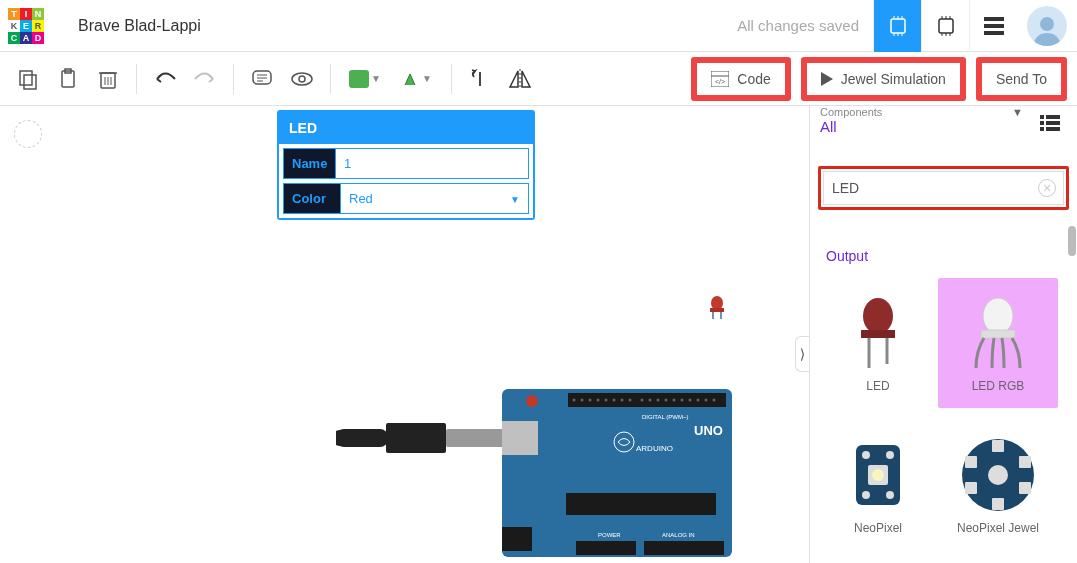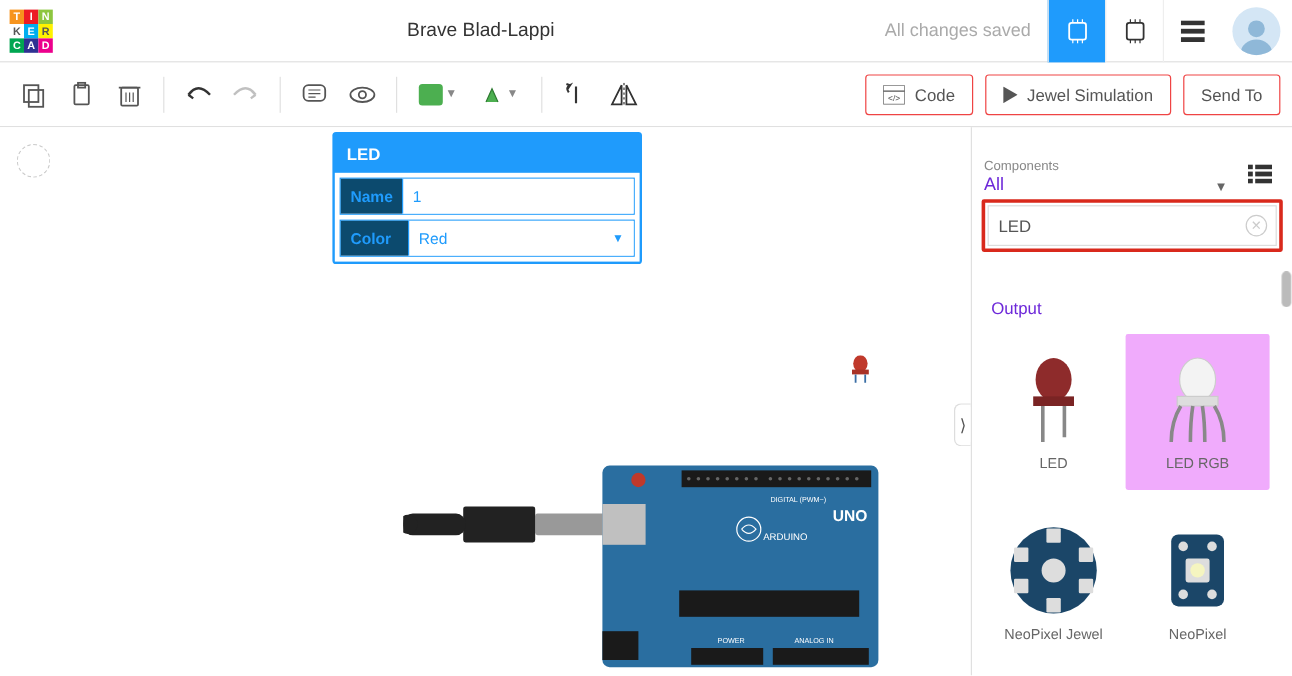--- a/index.html
+++ b/index.html
@@ -1,58 +1,58 @@
 <!DOCTYPE html>
 <html><head>
 <meta charset="utf-8">
 <style>
 * { box-sizing: border-box; margin: 0; padding: 0; font-family: Arial, Helvetica, sans-serif; }
 body { width: 1077px; height: 563px; overflow: hidden; background: #fff; }
 
 .header { height: 52px; display: flex; align-items: center; border-bottom: 1px solid #e0e0e0; }
 .logo { width: 52px; height: 52px; display: flex; flex-wrap: wrap; padding: 8px; }
 .logo span { width: 12px; height: 12px; display: inline-flex; align-items: center; justify-content: center; font-size: 9px; font-weight: bold; color: #fff; }
-.title { font-size: 16px; margin-left: 12px; color: #333; flex: 1; text-align: center; }
+.title { font-size: 16px; margin-left: 26px; color: #333; flex: 1; }
 .saved { color: #aaa; font-size: 15px; margin-right: 14px; }
 .header-icons { display: flex; align-items: center; }
 .hicon { width: 48px; height: 52px; display: flex; align-items: center; justify-content: center; cursor: pointer; border-left: 1px solid #eee; }
 .hicon.active { background: #1f9bfc; }
 .avatar { width: 40px; height: 40px; border-radius: 50%; background: #d4e6f5; margin: 0 10px; display: flex; align-items: flex-end; justify-content: center; overflow: hidden; cursor: pointer; }
 
 .toolbar { height: 54px; display: flex; align-items: center; padding: 0 10px; border-bottom: 1px solid #e0e0e0; gap: 4px; }
 .tbtn { width: 36px; height: 36px; display: flex; align-items: center; justify-content: center; border-radius: 4px; cursor: pointer; color: #555; }
 .tsep { width: 1px; height: 30px; background: #e0e0e0; margin: 0 6px; }
 .color-swatch { width: 20px; height: 18px; background: #4caf50; border-radius: 3px; }
 .dd { font-size: 10px; color: #888; margin-left: 2px; }
 .tspacer { flex: 1; }
 .tool-right { display: flex; gap: 10px; }
-.btn { border: 1px solid #ef4444; border-radius: 3px; padding: 8px 14px; font-size: 14px; color: #555; background: #fff; cursor: pointer; display: flex; align-items: center; gap: 8px; }
+.btn { border: 6px solid #ef4444; border-radius: 3px; padding: 8px 14px; font-size: 14px; color: #555; background: #fff; cursor: pointer; display: flex; align-items: center; gap: 8px; }
 
 .main { display: flex; height: 457px; position: relative; }
 .canvas { flex: 1; position: relative; background: #fff; }
 .fit-btn { position: absolute; top: 14px; left: 14px; width: 28px; height: 28px; border: 1px dashed #ccc; border-radius: 50%; cursor: pointer; }
 
 .prop-panel { position: absolute; top: 4px; right: 274px; width: 258px; background: #1f9bfc; border-radius: 3px; padding: 2px; }
 .prop-title { color: #fff; font-weight: bold; padding: 8px 10px; font-size: 14px; }
 .prop-body { background: #fff; padding: 4px; display: flex; flex-direction: column; gap: 4px; }
 .prop-row { display: flex; border: 1px solid #1f9bfc; }
-.prop-label { width: 56px; background: #0c4a6e; color: #1f9bfc; font-weight: bold; font-size: 13px; display: flex; align-items: center; justify-content: flex-start; padding-left: 8px; }
+.prop-label { width: 56px; background: #0f172a; color: #1f9bfc; font-weight: bold; font-size: 13px; display: flex; align-items: center; justify-content: flex-start; padding-left: 8px; }
 .prop-input { flex: 1; border: none; border-left: 1px solid #1f9bfc; padding: 7px 8px; font-size: 13px; color: #1f9bfc; outline: none; }
 .prop-select { flex: 1; border: none; border-left: 1px solid #1f9bfc; padding: 7px 8px; font-size: 13px; color: #1f9bfc; background: #fff; appearance: none; outline: none; }
 .sel-wrap { position: relative; flex: 1; display: flex; }
 .sel-arrow { position: absolute; right: 8px; top: 50%; transform: translateY(-50%); color: #1f9bfc; font-size: 10px; pointer-events: none; }
 
 .led-small { position: absolute; top: 190px; left: 708px; }
 
 .arduino { position: absolute; bottom: 0; left: 336px; }
 
 .collapse-handle { position: absolute; top: 230px; right: 0; width: 14px; height: 36px; border: 1px solid #ddd; border-right: none; border-radius: 6px 0 0 6px; background: #fff; display: flex; align-items: center; justify-content: center; font-size: 14px; color: #555; cursor: pointer; }
 
 .sidebar { width: 268px; border-left: 1px solid #e0e0e0; display: flex; flex-direction: column; position: relative; }
-.side-top { height: 56px; display: flex; align-items: flex-end; padding: 0 10px; gap: 10px; }
+.side-top { height: 56px; display: flex; align-items: flex-start; padding: 0 10px; gap: 10px; }
 .comp-select { flex: 1; cursor: pointer; }
 .comp-label { font-size: 11px; color: #888; }
 .comp-value { font-size: 15px; color: #6d28d9; }
 .list-toggle { width: 34px; height: 34px; display: flex; align-items: center; justify-content: center; cursor: pointer; }
 
 .search-wrap { margin: 4px 8px 8px 8px; position: relative; border: 3px solid #d9291c; border-radius: 2px; padding: 2px; }
 .search-input { width: 100%; border: 1px solid #ddd; padding: 8px 30px 8px 8px; font-size: 14px; color: #555; outline: none; }
 .search-clear { position: absolute; right: 10px; top: 50%; transform: translateY(-50%); width: 18px; height: 18px; border: 1px solid #ccc; border-radius: 50%; color: #ccc; font-size: 11px; display: flex; align-items: center; justify-content: center; cursor: pointer; }
 
 .side-body { flex: 1; overflow-y: auto; padding: 10px 4px; }
@@ -351,48 +351,48 @@
                 <path d="M 14 42 Q 6 55 6 72" stroke="#888" stroke-width="3" fill="none"></path>
                 <path d="M 24 42 Q 22 55 22 72" stroke="#888" stroke-width="3" fill="none"></path>
                 <path d="M 32 42 Q 34 55 34 72" stroke="#888" stroke-width="3" fill="none"></path>
                 <path d="M 42 42 Q 50 55 50 72" stroke="#888" stroke-width="3" fill="none"></path>
               </svg>
           </div>
           <div class="comp-name">LED RGB</div>
         </div>
         <div class="comp-item">
           <div class="comp-icon">
+            <svg width="60" height="72">
+                <rect x="8" y="6" width="44" height="60" fill="#1b4668" rx="6"></rect>
+                <circle cx="18" cy="16" r="4" fill="#ddd"></circle>
+                <circle cx="42" cy="16" r="4" fill="#ddd"></circle>
+                <circle cx="18" cy="56" r="4" fill="#ddd"></circle>
+                <circle cx="42" cy="56" r="4" fill="#ddd"></circle>
+                <rect x="20" y="26" width="20" height="20" fill="#ddd" rx="2"></rect>
+                <circle cx="30" cy="36" r="6" fill="#f5f5c0"></circle>
+              </svg>
+          </div>
+          <div class="comp-name">NeoPixel</div>
+        </div>
+        <div class="comp-item">
+          <div class="comp-icon">
             <svg width="78" height="78">
                 <circle cx="39" cy="39" r="36" fill="#1b4668"></circle>
                 <circle cx="39" cy="39" r="10" fill="#ddd"></circle>
                 <g>
                   <rect x="33" y="4" width="12" height="12" fill="#ddd" rx="1"></rect>
                   <rect x="60" y="20" width="12" height="12" fill="#ddd" rx="1"></rect>
                   <rect x="60" y="46" width="12" height="12" fill="#ddd" rx="1"></rect>
                   <rect x="33" y="62" width="12" height="12" fill="#ddd" rx="1"></rect>
                   <rect x="6" y="46" width="12" height="12" fill="#ddd" rx="1"></rect>
                   <rect x="6" y="20" width="12" height="12" fill="#ddd" rx="1"></rect>
                 </g>
               </svg>
           </div>
           <div class="comp-name">NeoPixel Jewel</div>
         </div>
-        <div class="comp-item">
-          <div class="comp-icon">
-            <svg width="60" height="72">
-                <rect x="8" y="6" width="44" height="60" fill="#1b4668" rx="6"></rect>
-                <circle cx="18" cy="16" r="4" fill="#ddd"></circle>
-                <circle cx="42" cy="16" r="4" fill="#ddd"></circle>
-                <circle cx="18" cy="56" r="4" fill="#ddd"></circle>
-                <circle cx="42" cy="56" r="4" fill="#ddd"></circle>
-                <rect x="20" y="26" width="20" height="20" fill="#ddd" rx="2"></rect>
-                <circle cx="30" cy="36" r="6" fill="#f5f5c0"></circle>
-              </svg>
-          </div>
-          <div class="comp-name">NeoPixel</div>
-        </div>
       </div>
     </div>
     <div class="scroll-track">
       <div class="scroll-thumb"></div>
     </div>
   </div>
 </div>
 
 </body></html>

